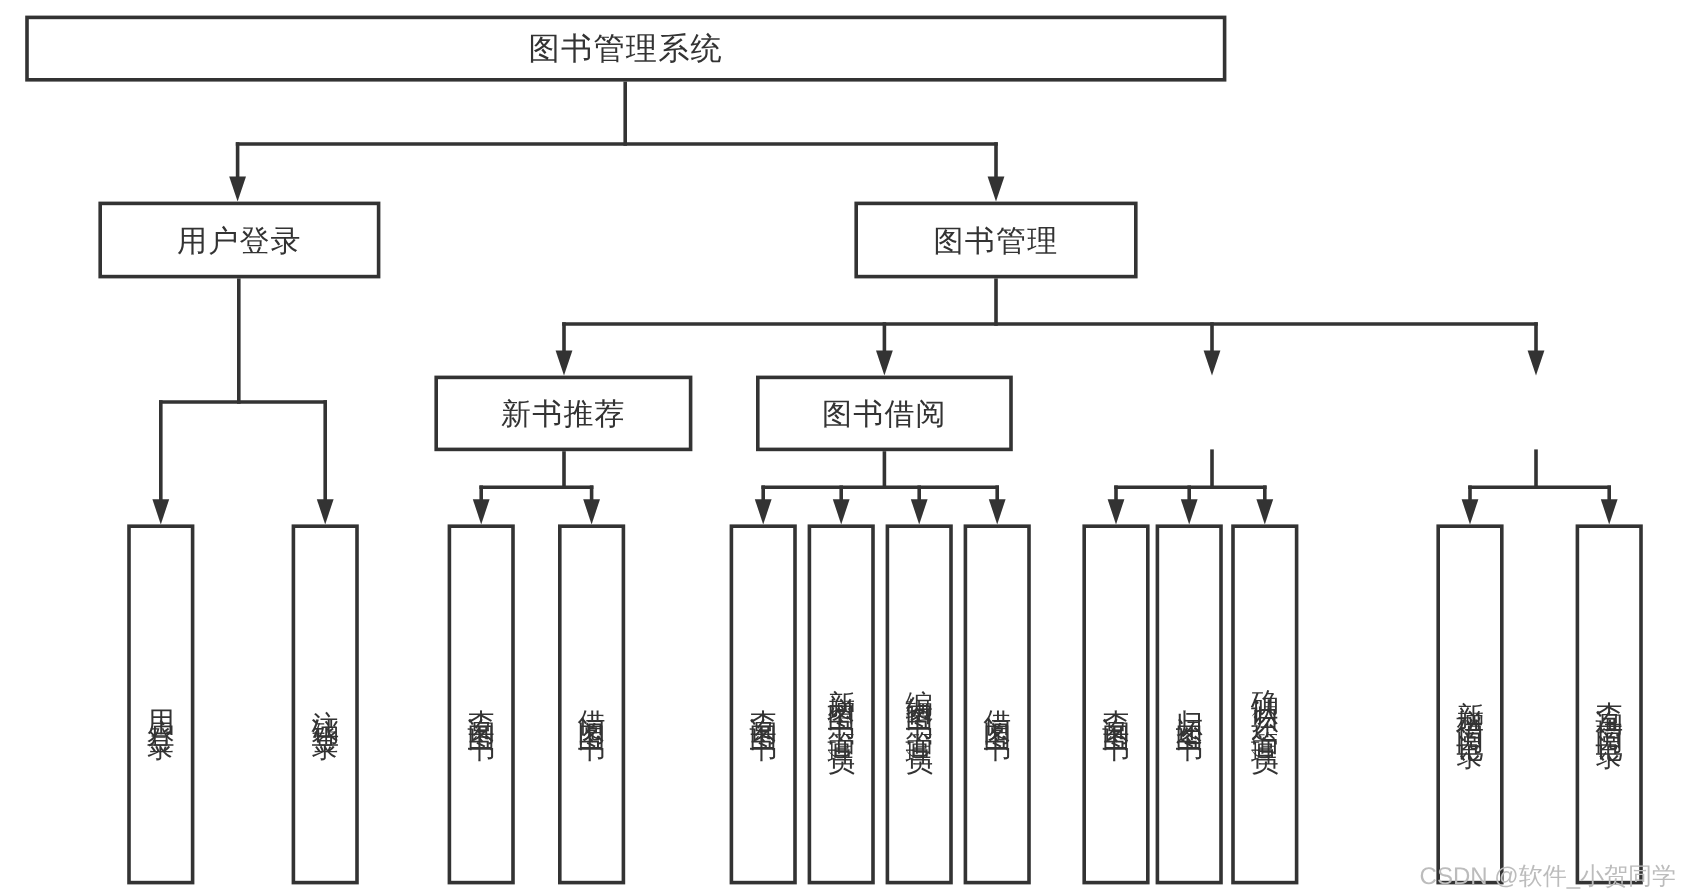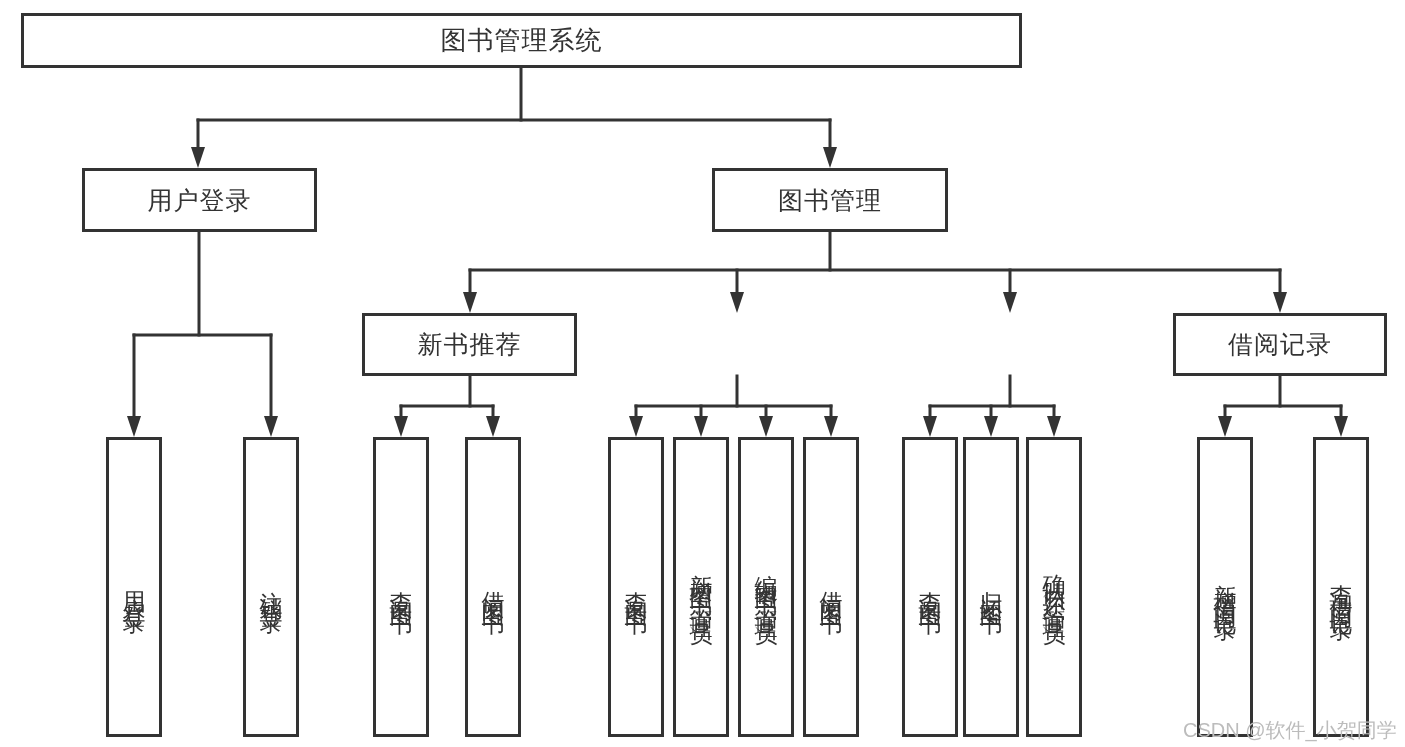--- a/index.html
+++ b/index.html
@@ -132,22 +132,22 @@
   <div class="box hbox" style="left:82px; top:168px; width:235px; height:64px;">
     <span>用户登录</span>
   </div>
   <div class="box hbox" style="left:712px; top:168px; width:236px; height:64px;">
     <span>图书管理</span>
   </div>
 
   <div class="box hbox" style="left:362px; top:313px; width:215px; height:63px;">
     <span>新书推荐</span>
   </div>
-  <div class="box hbox" style="left:1173px; top:313px; width:214px; height:63px;">
-    <span>借阅记录</span>
+  <div class="box hbox" style="left:630px; top:313px; width:214px; height:63px;">
+    <span>图书借阅</span>
   </div>
 
   <div class="box vbox" style="left:106px; top:437px; width:56px; height:300px;">
     <span class="vtext">用户登录</span>
   </div>
   <div class="box vbox" style="left:243px; top:437px; width:56px; height:300px;">
     <span class="vtext">注销登录</span>
   </div>
   <div class="box vbox" style="left:373px; top:437px; width:56px; height:300px;">
     <span class="vtext">查询图书</span>

